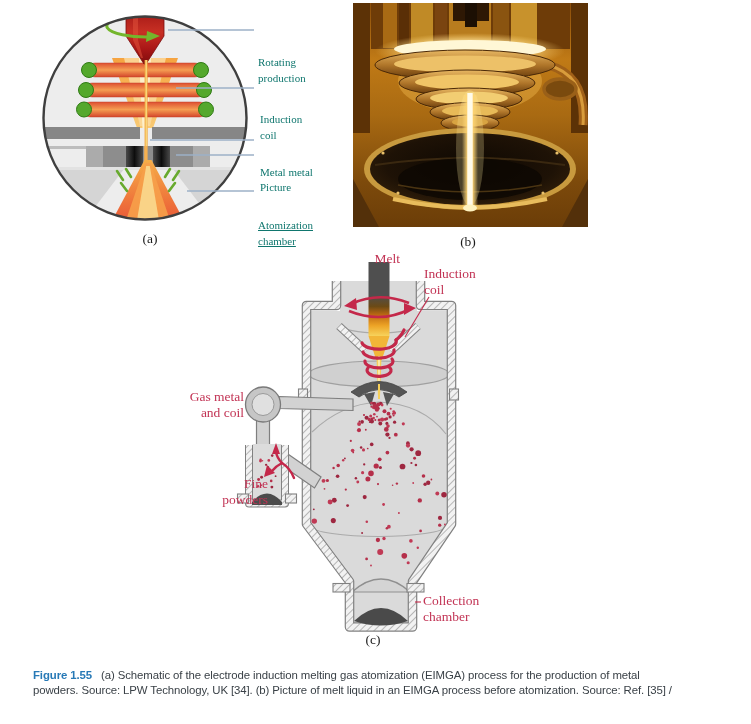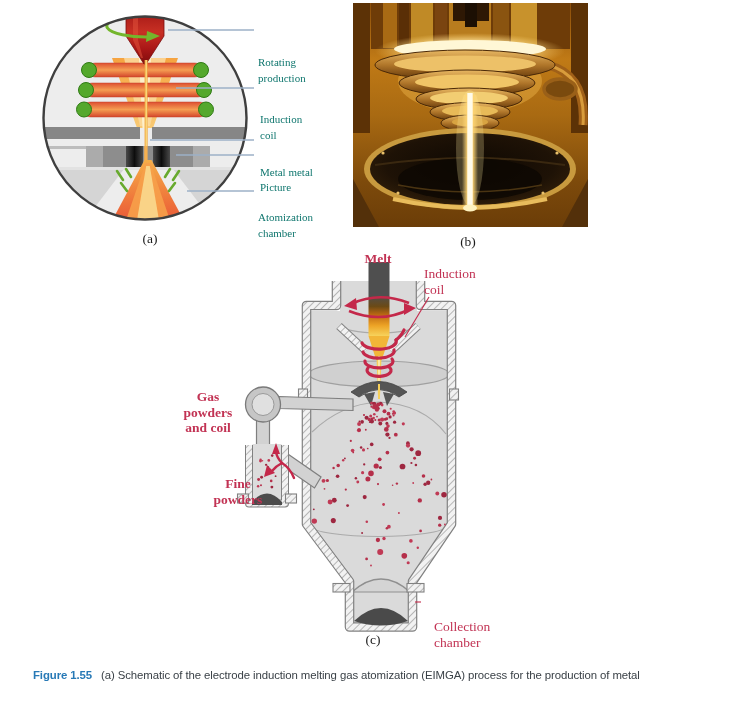--- a/index.html
+++ b/index.html
@@ -2,21 +2,21 @@
 <html><head>
 <meta charset="utf-8">
 <style>
   html,body{margin:0;padding:0;background:#fff;}
   #figure{position:relative;width:751px;height:724px;background:#ffffff;overflow:hidden;
           font-family:"Liberation Serif",serif;}
   .abs{position:absolute;}
   .dlabel{color:#0f766e;font-size:11px;line-height:15.5px;font-family:"Liberation Serif",serif;margin-top:33px;}
   .rlabel{color:#c23354;font-size:13.5px;line-height:15.5px;font-family:"Liberation Serif",serif;}
   .letter{color:#1c1c1c;font-size:13.5px;text-align:center;font-family:"Liberation Serif",serif;}
-  .center{text-align:center;font-weight:bold;}
+  .center{text-align:right;}
   #caption{position:absolute;left:33px;top:668px;width:703px;
            font-family:"Liberation Sans",sans-serif;font-size:11.4px;line-height:15px;
            color:#3a4147;letter-spacing:-0.1px;}
   #caption .figlabel{font-weight:bold;color:#2779b6;margin-right:9px;}
 </style>
 </head>
 <body>
 
 <div id="figure">
 
@@ -140,21 +140,21 @@
   <div class="abs dlabel" style="left:258px;top:22px;">
     <div>Rotating</div>
     <div>production</div>
   </div>
   <div class="abs dlabel" style="left:260px;top:79px;">
     <div>Induction</div>
     <div>coil</div>
   </div>
   <div class="abs dlabel" style="left:260px;top:132px;">Metal metal</div>
   <div class="abs dlabel" style="left:260px;top:147px;">Picture</div>
-  <div class="abs dlabel" style="left:258px;top:177px;">
+  <div class="abs dlabel" style="left:258px;top:185px;text-decoration:underline;">
     <div>Atomization</div>
     <div>chamber</div>
   </div>
   <div class="abs letter" style="left:132px;top:231px;width:36px;">(a)</div>
 
   <svg class="abs" style="left:353px;top:3px;" width="235" height="224" viewBox="0 0 235 224">
     <defs>
       <linearGradient id="bgGradB" x1="0" y1="0" x2="0" y2="1">
         <stop offset="0" stop-color="#8a4d0a"></stop>
           <stop offset="0.25" stop-color="#c07a16"></stop>
@@ -501,32 +501,33 @@
         <circle cx="271.9" cy="487.1" r="1.44" fill="#9e2740"></circle>
       </g>
   </svg>
 
   <div class="abs rlabel center" style="left:356px;top:251px;width:44px;">Melt</div>
   <div class="abs rlabel" style="left:424px;top:266px;">
     <div>Induction</div>
     <div>coil</div>
   </div>
   <div class="abs rlabel center" style="left:172px;top:389px;width:72px;">
-    <div>Gas powders</div>
+    <div>Gas metal</div>
     <div>and coil</div>
   </div>
   <div class="abs rlabel center" style="left:208px;top:476px;width:60px;">
     <div>Fine</div>
     <div>powders</div>
   </div>
-  <div class="abs rlabel" style="left:423px;top:619px;margin-left:11px;">
+  <div class="abs rlabel" style="left:423px;top:593px;">
     <div>Collection</div>
     <div>chamber</div>
   </div>
   <div class="abs letter" style="left:355px;top:632px;width:36px;">(c)</div>
 
   <div id="caption">
     <div>
       <span class="figlabel">Figure 1.55</span><span>(a) Schematic of the electrode induction melting gas atomization (EIMGA) process for the production of metal</span>
     </div>
+    <div>powders. Source: LPW Technology, UK [34]. (b) Picture of melt liquid in an EIMGA process before atomization. Source: Ref. [35] /</div>
   </div>
 
 </div>
 
 </body></html>

